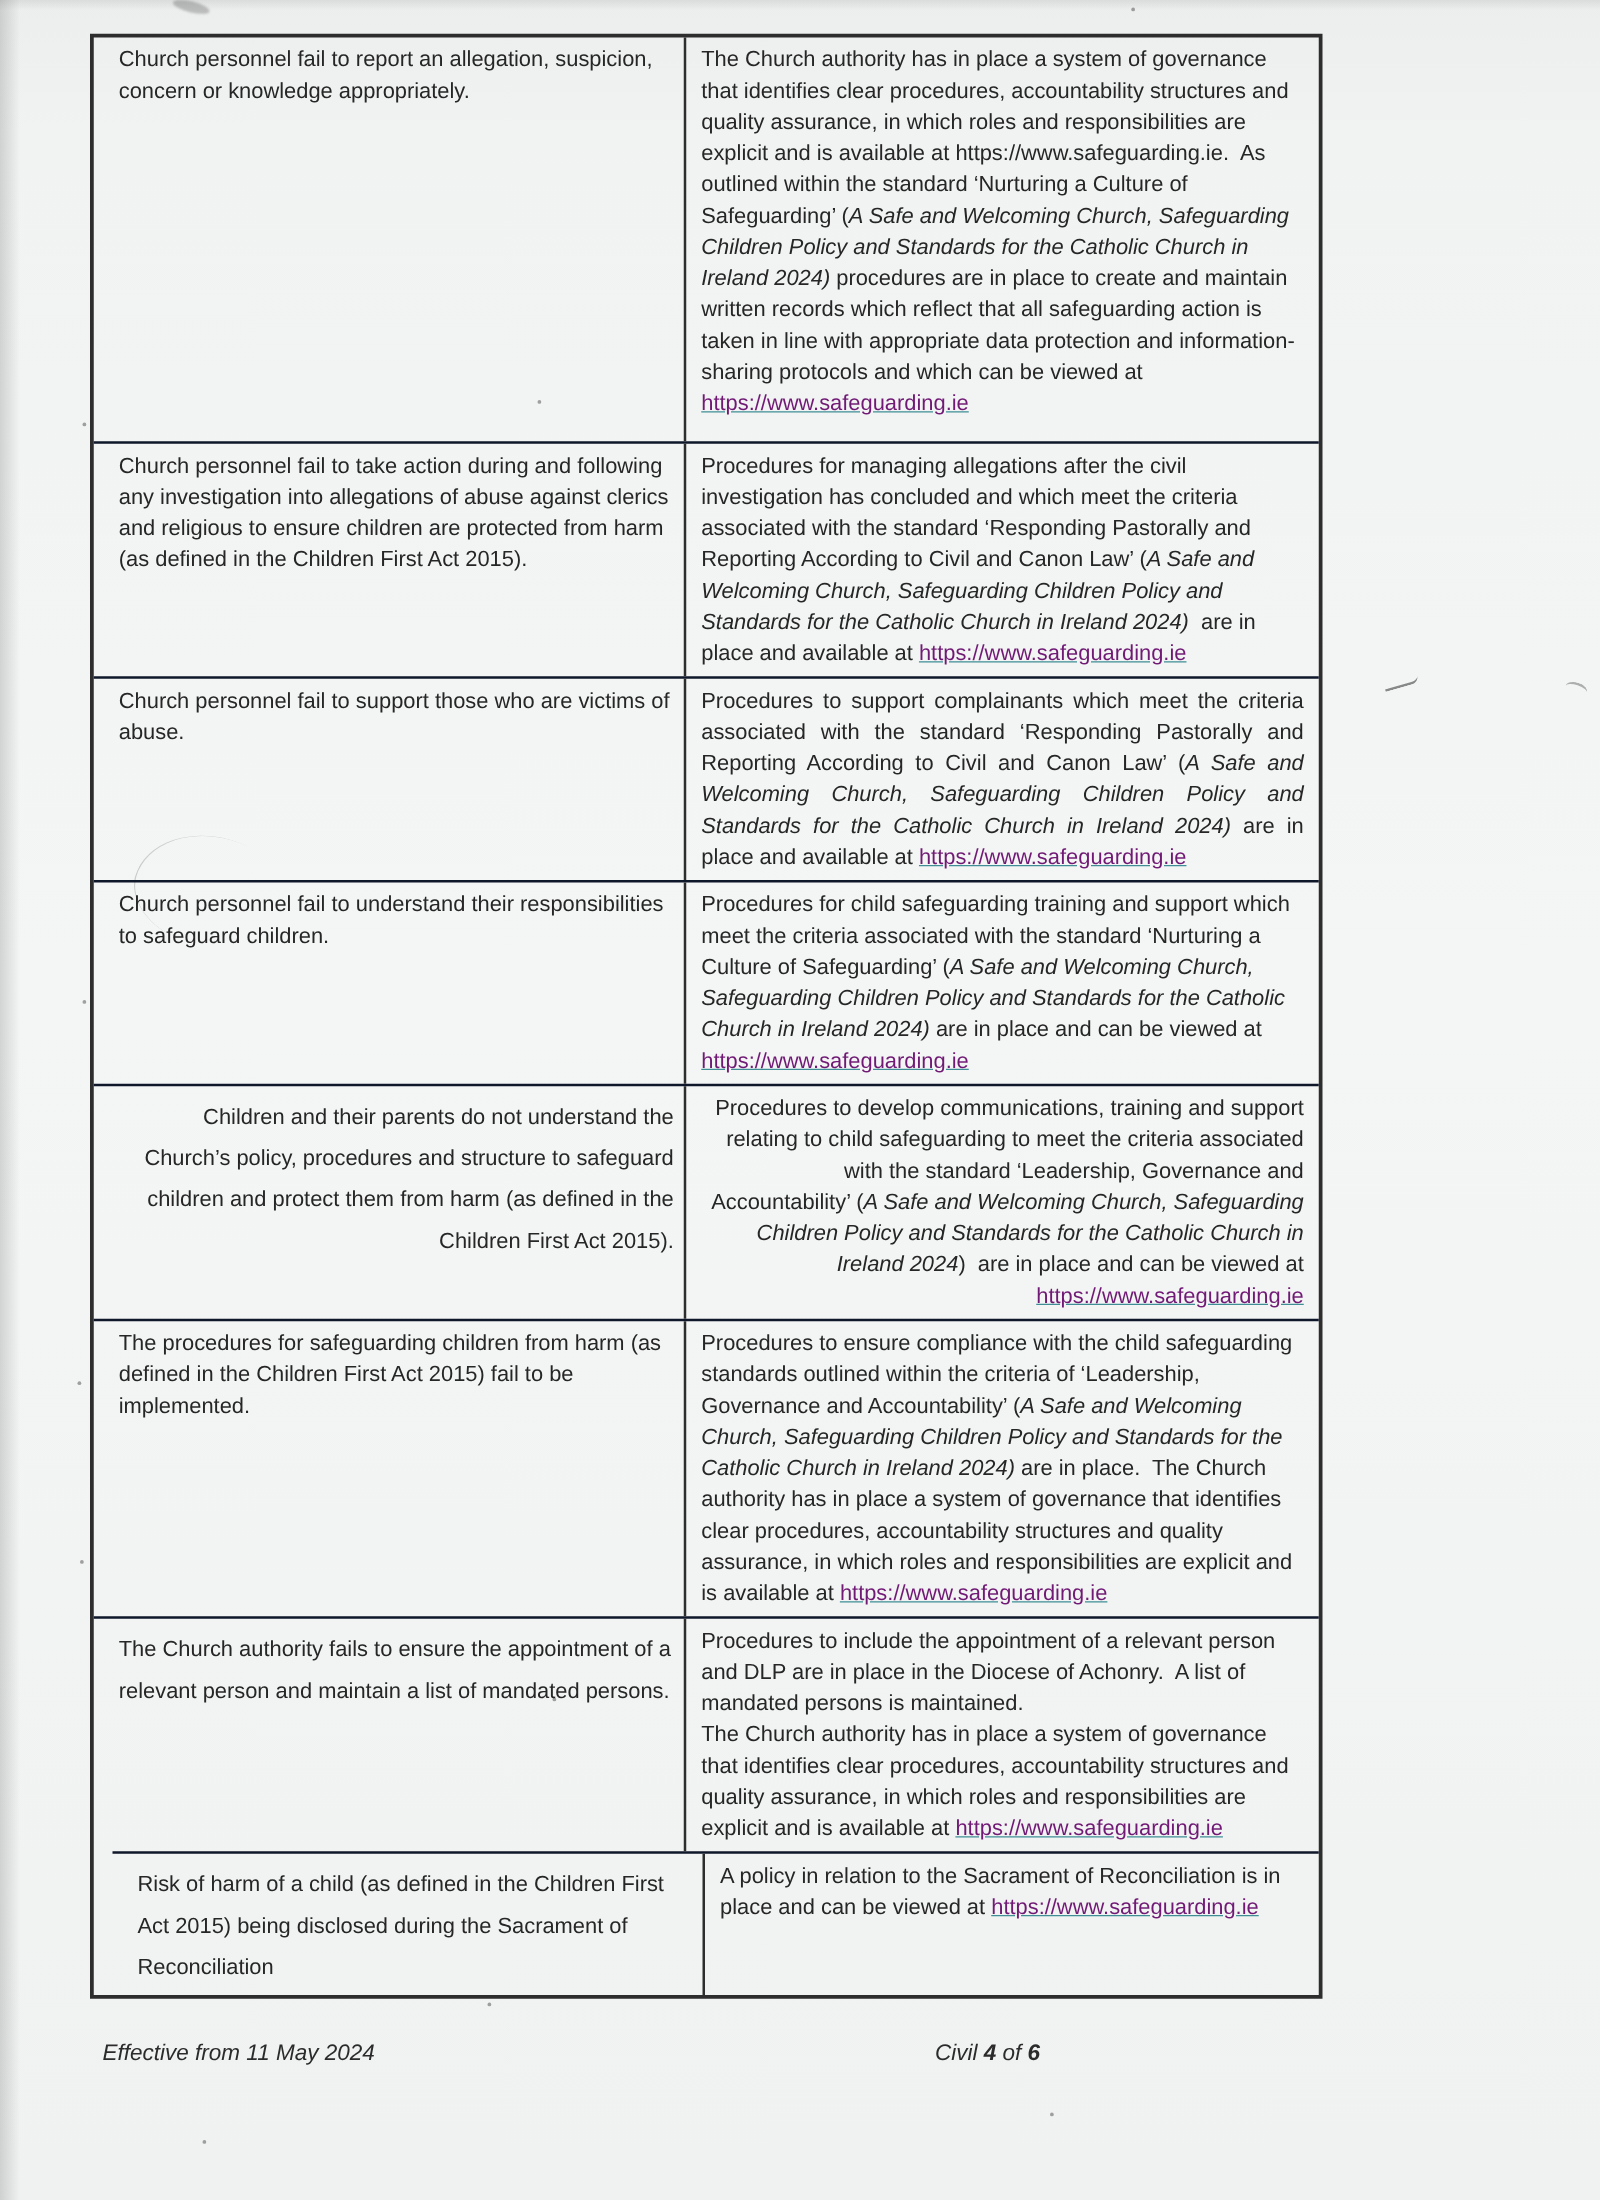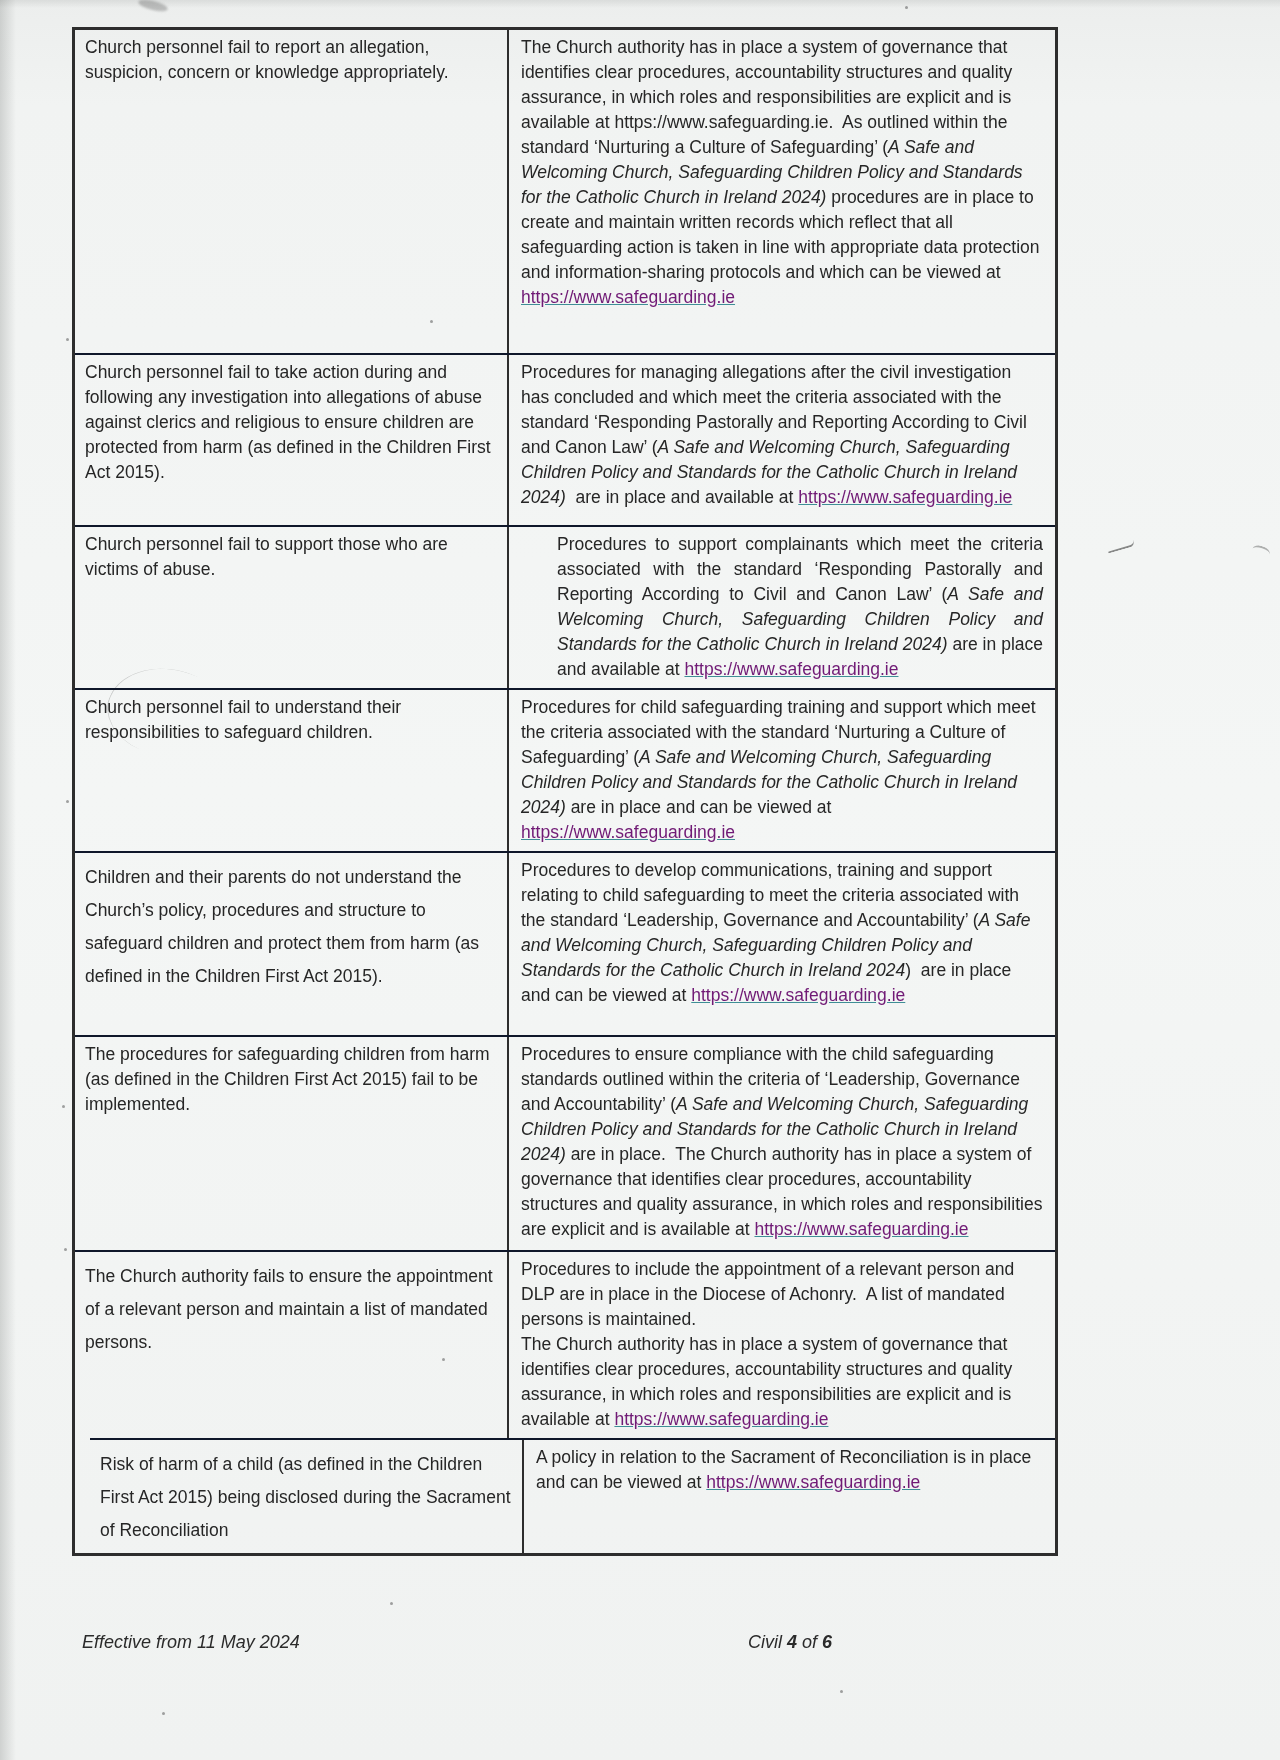--- a/index.html
+++ b/index.html
@@ -26,34 +26,34 @@
   .risk-table{
     position:absolute;left:72px;top:27px;width:986px;
     border:3px solid #2d2d2d;box-sizing:border-box;
   }
   .row{display:flex;border-top:2px solid #0f172a;}
   .row:first-child{border-top:none;}
   .row:nth-child(1){min-height:323px;}
   .row:nth-child(2){min-height:170px;}
   .row:nth-child(3){min-height:152px;}
   .row:nth-child(4){min-height:155px;}
-  .row:nth-child(5){min-height:182px;}
+  .row:nth-child(5){min-height:182px;text-align:right;}
   .row:nth-child(6){min-height:213px;}
   .row:nth-child(7){min-height:173px;}
   .row:nth-child(8){min-height:98px;margin-left:15px;}
   .cell-left{
-    width:434px;box-sizing:border-box;border-right:2px solid #2d2d2d;
-    padding:5px 8px 6px 10px;font-size:17.5px;line-height:25px;
+    width:474px;box-sizing:border-box;border-right:2px solid #2d2d2d;
+    padding:5px 8px 6px 20px;font-size:17.5px;line-height:25px;
   }
   .cell-left.loose{line-height:33px;padding-top:8px;}
   .cell-right{
     flex:1;box-sizing:border-box;padding:5px 12px 6px 12px;
     font-size:17.5px;line-height:25px;
   }
-  .cell-right.justify{text-align:justify;margin-left:36px;}
+  .cell-right.justify{text-align:justify;}
   .cell-right em{font-style:italic;}
   a.sg{color:#701a75;text-decoration:underline;text-decoration-color:#3f8e96;cursor:pointer;}
 
   .footer-left{
     position:absolute;left:82px;top:1632px;font-size:18px;font-style:italic;color:#2b2b2b;
   }
   .footer-right{
     position:absolute;left:748px;top:1632px;font-size:18px;font-style:italic;color:#2b2b2b;
   }
   .footer-right b{font-weight:bold;}

